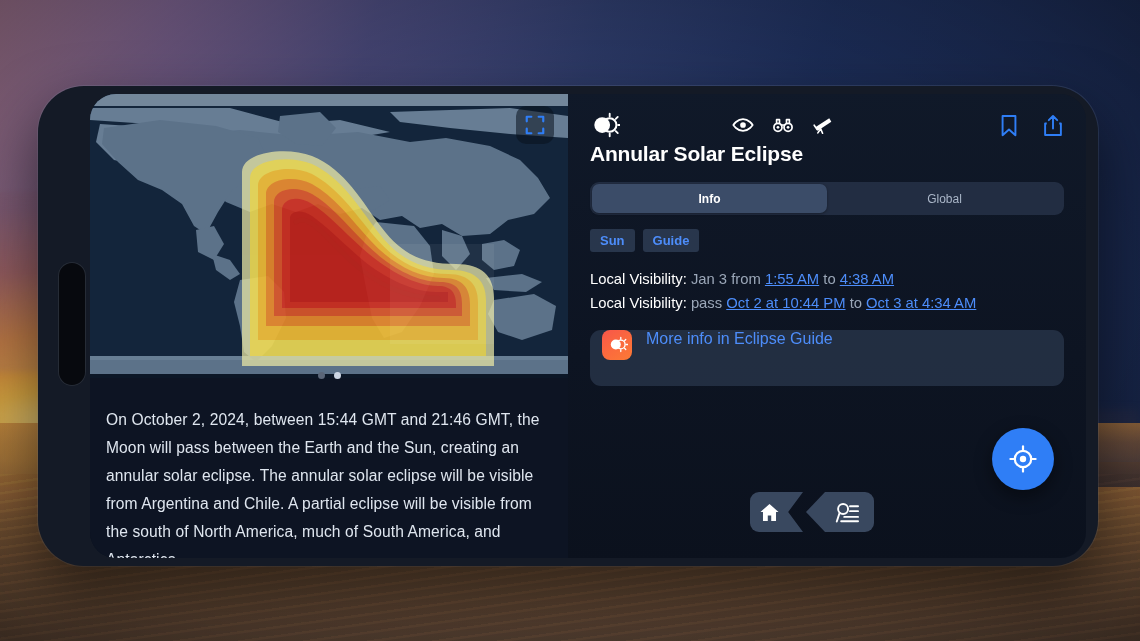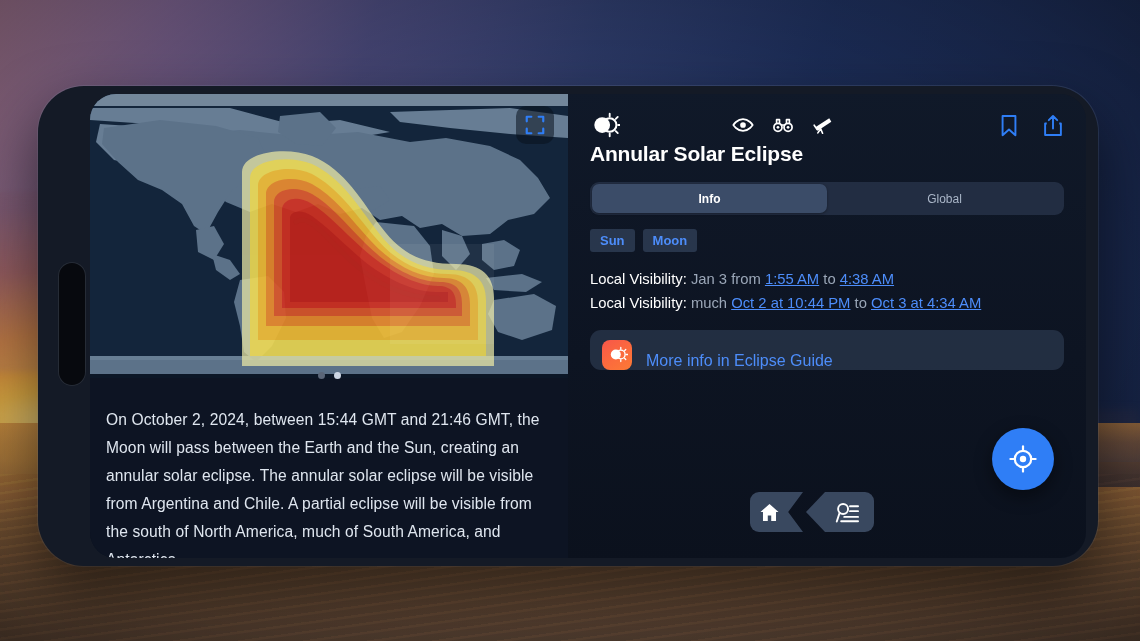--- a/index.html
+++ b/index.html
@@ -166,23 +166,23 @@
     padding:4px 10px; border-radius:3px;
   }
 
   .vis-block { margin-top:16px; line-height:1.62; }
   .vis-row { font-size:14.8px; white-space:nowrap; }
   .vis-label { color:#ffffff; font-weight:400; }
   .vis-plain { color:#9ba7b8; }
   .vis-hl { color:#4d8dfa;text-decoration:underline; }
 
   .guide-btn {
-    margin-top:14px; height:40px; border-radius:11px;
+    margin-top:14px; height:56px; border-radius:11px;
     background:rgba(40,53,74,0.80);
-    display:flex; align-items:flex-end; gap:14px; padding:0 12px;
+    display:flex; align-items:flex-start; gap:14px; padding:0 12px;
   }
   .guide-icon {
     width:30px; height:30px; flex:0 0 30px; border-radius:8px;
     background:linear-gradient(145deg,#f7564a 0%,#fb6b3d 55%,#fc7a35 100%);
     display:flex; align-items:center; justify-content:center;
   }
   .guide-label { color:#4d8dfa; font-size:16px; }
 
   
   .bottom-area { position:relative; flex:1; }
@@ -373,29 +373,29 @@
 
       <h1 class="title">Annular Solar Eclipse</h1>
 
       <div class="tabs">
         <div class="tab active">Info</div>
         <div class="tab">Global</div>
       </div>
 
       <div class="chips">
         <span class="chip">Sun</span>
-        <span class="chip">Moon</span>
+        <span class="chip">Guide</span>
       </div>
 
       <div class="vis-block">
         <div class="vis-row">
           <span class="vis-label">Local Visibility:</span><span class="vis-plain"> Jan 3 from </span><span class="vis-hl">1:55 AM</span><span class="vis-plain"> to </span><span class="vis-hl">4:38 AM</span>
         </div>
         <div class="vis-row">
-          <span class="vis-label">Local Visibility:</span><span class="vis-plain"> much </span><span class="vis-hl">Oct 2 at 10:44 PM</span><span class="vis-plain"> to </span><span class="vis-hl">Oct 3 at 4:34 AM</span>
+          <span class="vis-label">Local Visibility:</span><span class="vis-plain"> pass </span><span class="vis-hl">Oct 2 at 10:44 PM</span><span class="vis-plain"> to </span><span class="vis-hl">Oct 3 at 4:34 AM</span>
         </div>
       </div>
 
       <div class="guide-btn">
         <span class="guide-icon">
           <svg width="21" height="21" viewBox="0 0 32 32">
             <g stroke="#ffffff" stroke-width="2" stroke-linecap="round">
               <line x1="21" y1="8" x2="21" y2="5.2"></line>
               <line x1="26.8" y1="10.2" x2="28.6" y2="8.4"></line>
               <line x1="29.2" y1="16" x2="32" y2="16"></line>

